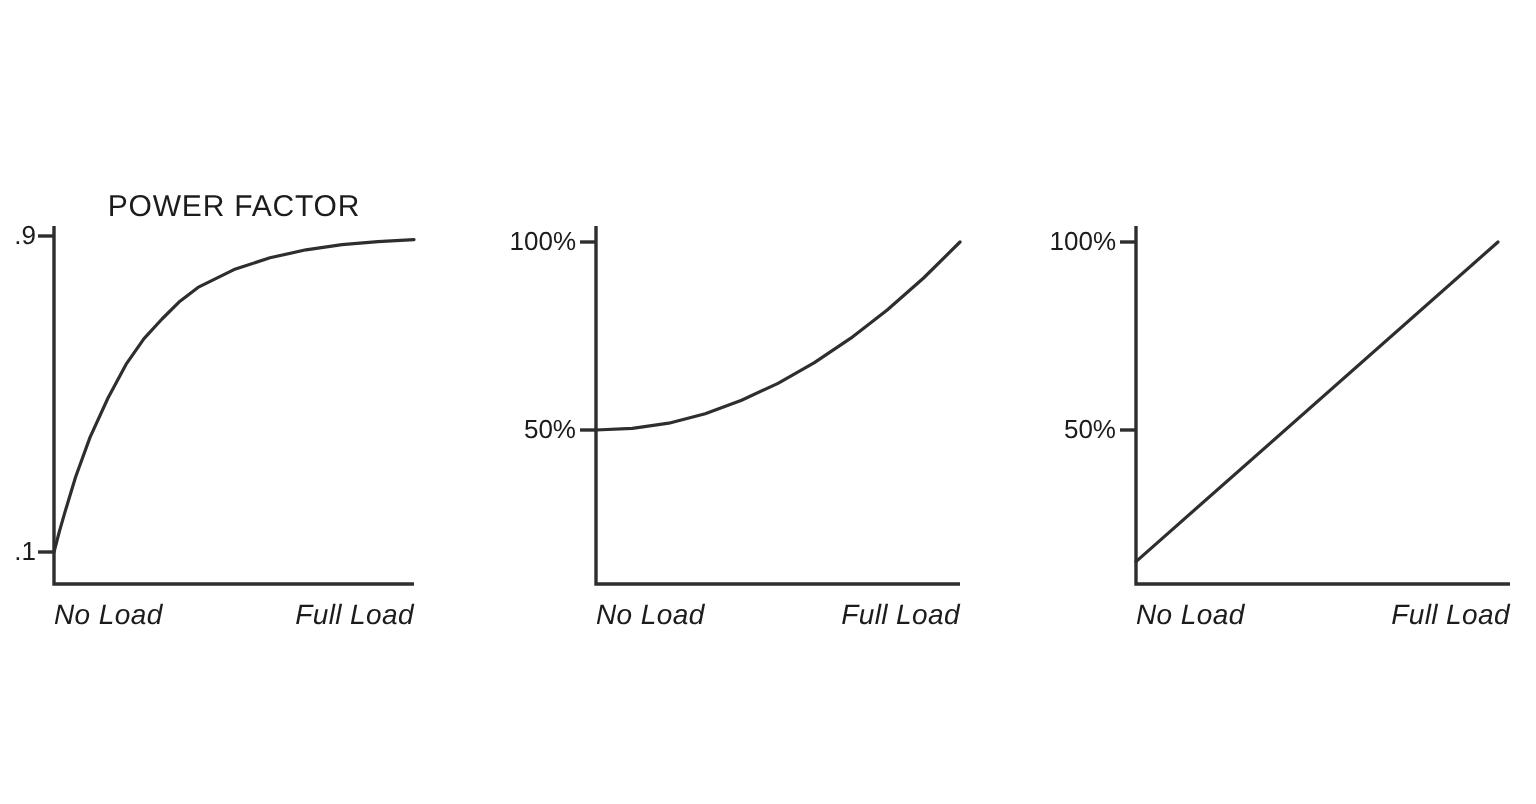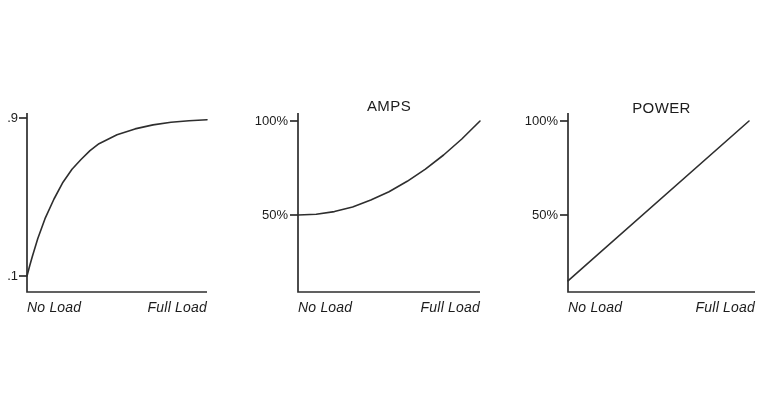--- a/index.html
+++ b/index.html
@@ -71,30 +71,29 @@
     <line class="tick-line" x1="290" y1="121" x2="298" y2="121"></line>
     <line class="tick-line" x1="290" y1="215" x2="298" y2="215"></line>
     <path class="curve" d="M298.0,215.0 L316.2,214.2 L334.4,211.6 L352.6,206.9 L370.8,200.1 L389.0,191.7 L407.2,181.3 L425.4,169.1 L443.6,155.0 L461.8,139.0 L480.0,121.0"></path>
 
     <path class="axis-line" d="M568,113 L568,292 L755,292"></path>
     <line class="tick-line" x1="560" y1="121" x2="568" y2="121"></line>
     <line class="tick-line" x1="560" y1="215" x2="568" y2="215"></line>
     <path class="curve" d="M568.0,280.8 L749.0,121.0"></path>
   </svg>
 
+  <div class="lbl chart-title" style="left:27px; top:95px; width:180px;">POWER FACTOR</div>
   <div class="lbl tick-label" style="left:0px; top:110px; width:18px;">.9</div>
   <div class="lbl tick-label" style="left:0px; top:268px; width:18px;">.1</div>
   <div class="lbl x-label" style="left:27px; top:300px;">No Load</div>
   <div class="lbl x-label" style="right:561px; top:300px;">Full Load</div>
 
-  <div class="lbl chart-title" style="left:298px; top:97px; width:182px;">AMPS</div>
   <div class="lbl tick-label" style="right:480px; top:113px;">100%</div>
   <div class="lbl tick-label" style="right:480px; top:207px;">50%</div>
   <div class="lbl x-label" style="left:298px; top:300px;">No Load</div>
   <div class="lbl x-label" style="right:288px; top:300px;">Full Load</div>
 
-  <div class="lbl chart-title" style="left:568px; top:99px; width:187px;">POWER</div>
   <div class="lbl tick-label" style="right:210px; top:113px;">100%</div>
   <div class="lbl tick-label" style="right:210px; top:207px;">50%</div>
   <div class="lbl x-label" style="left:568px; top:300px;">No Load</div>
   <div class="lbl x-label" style="right:13px; top:300px;">Full Load</div>
 
 </div>
 
 </body></html>

